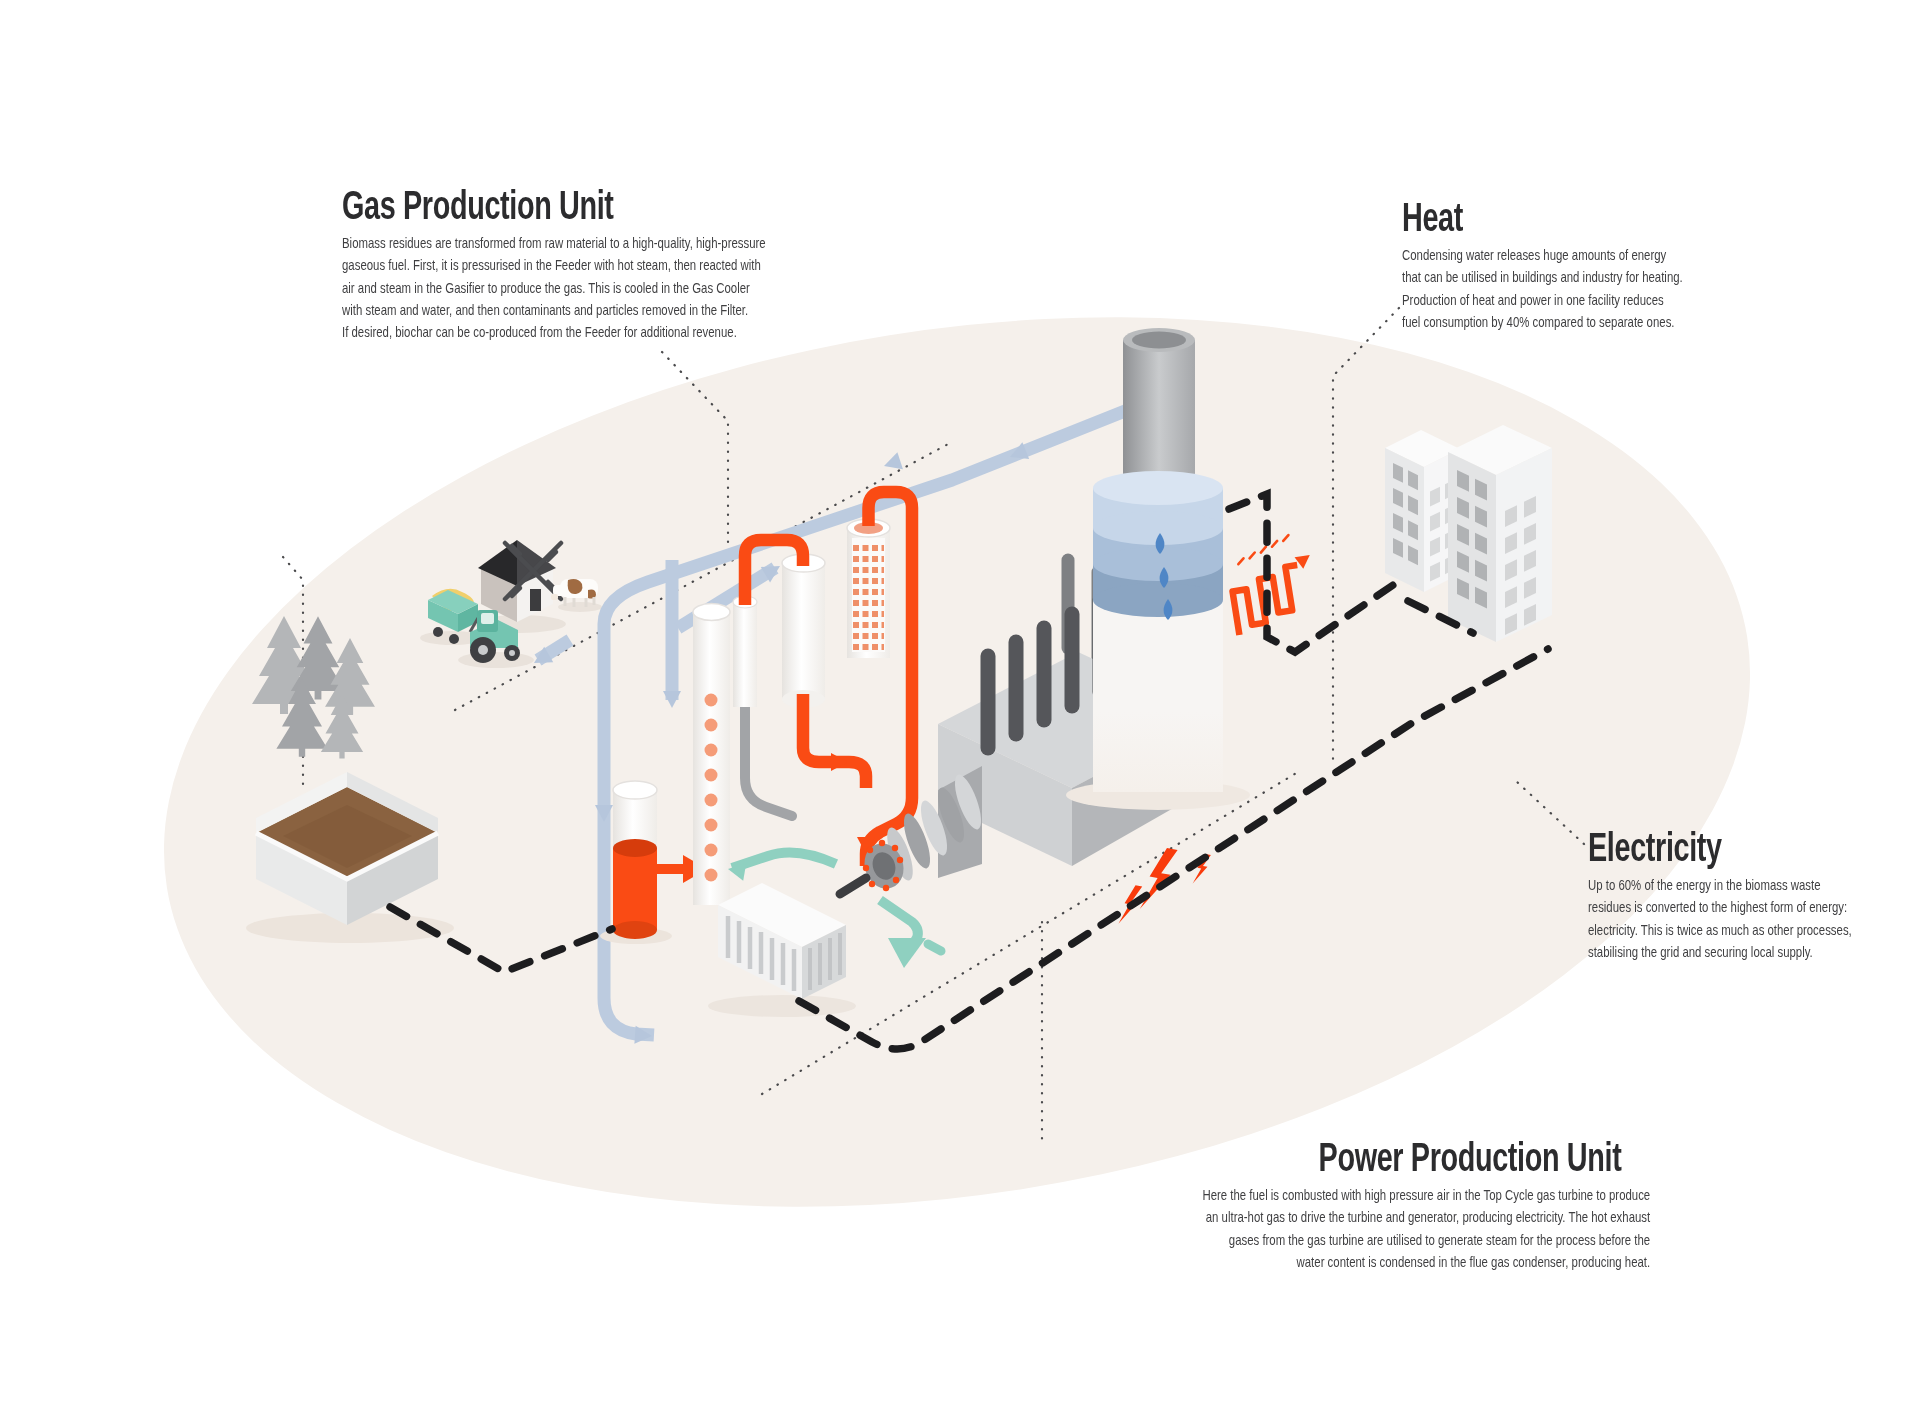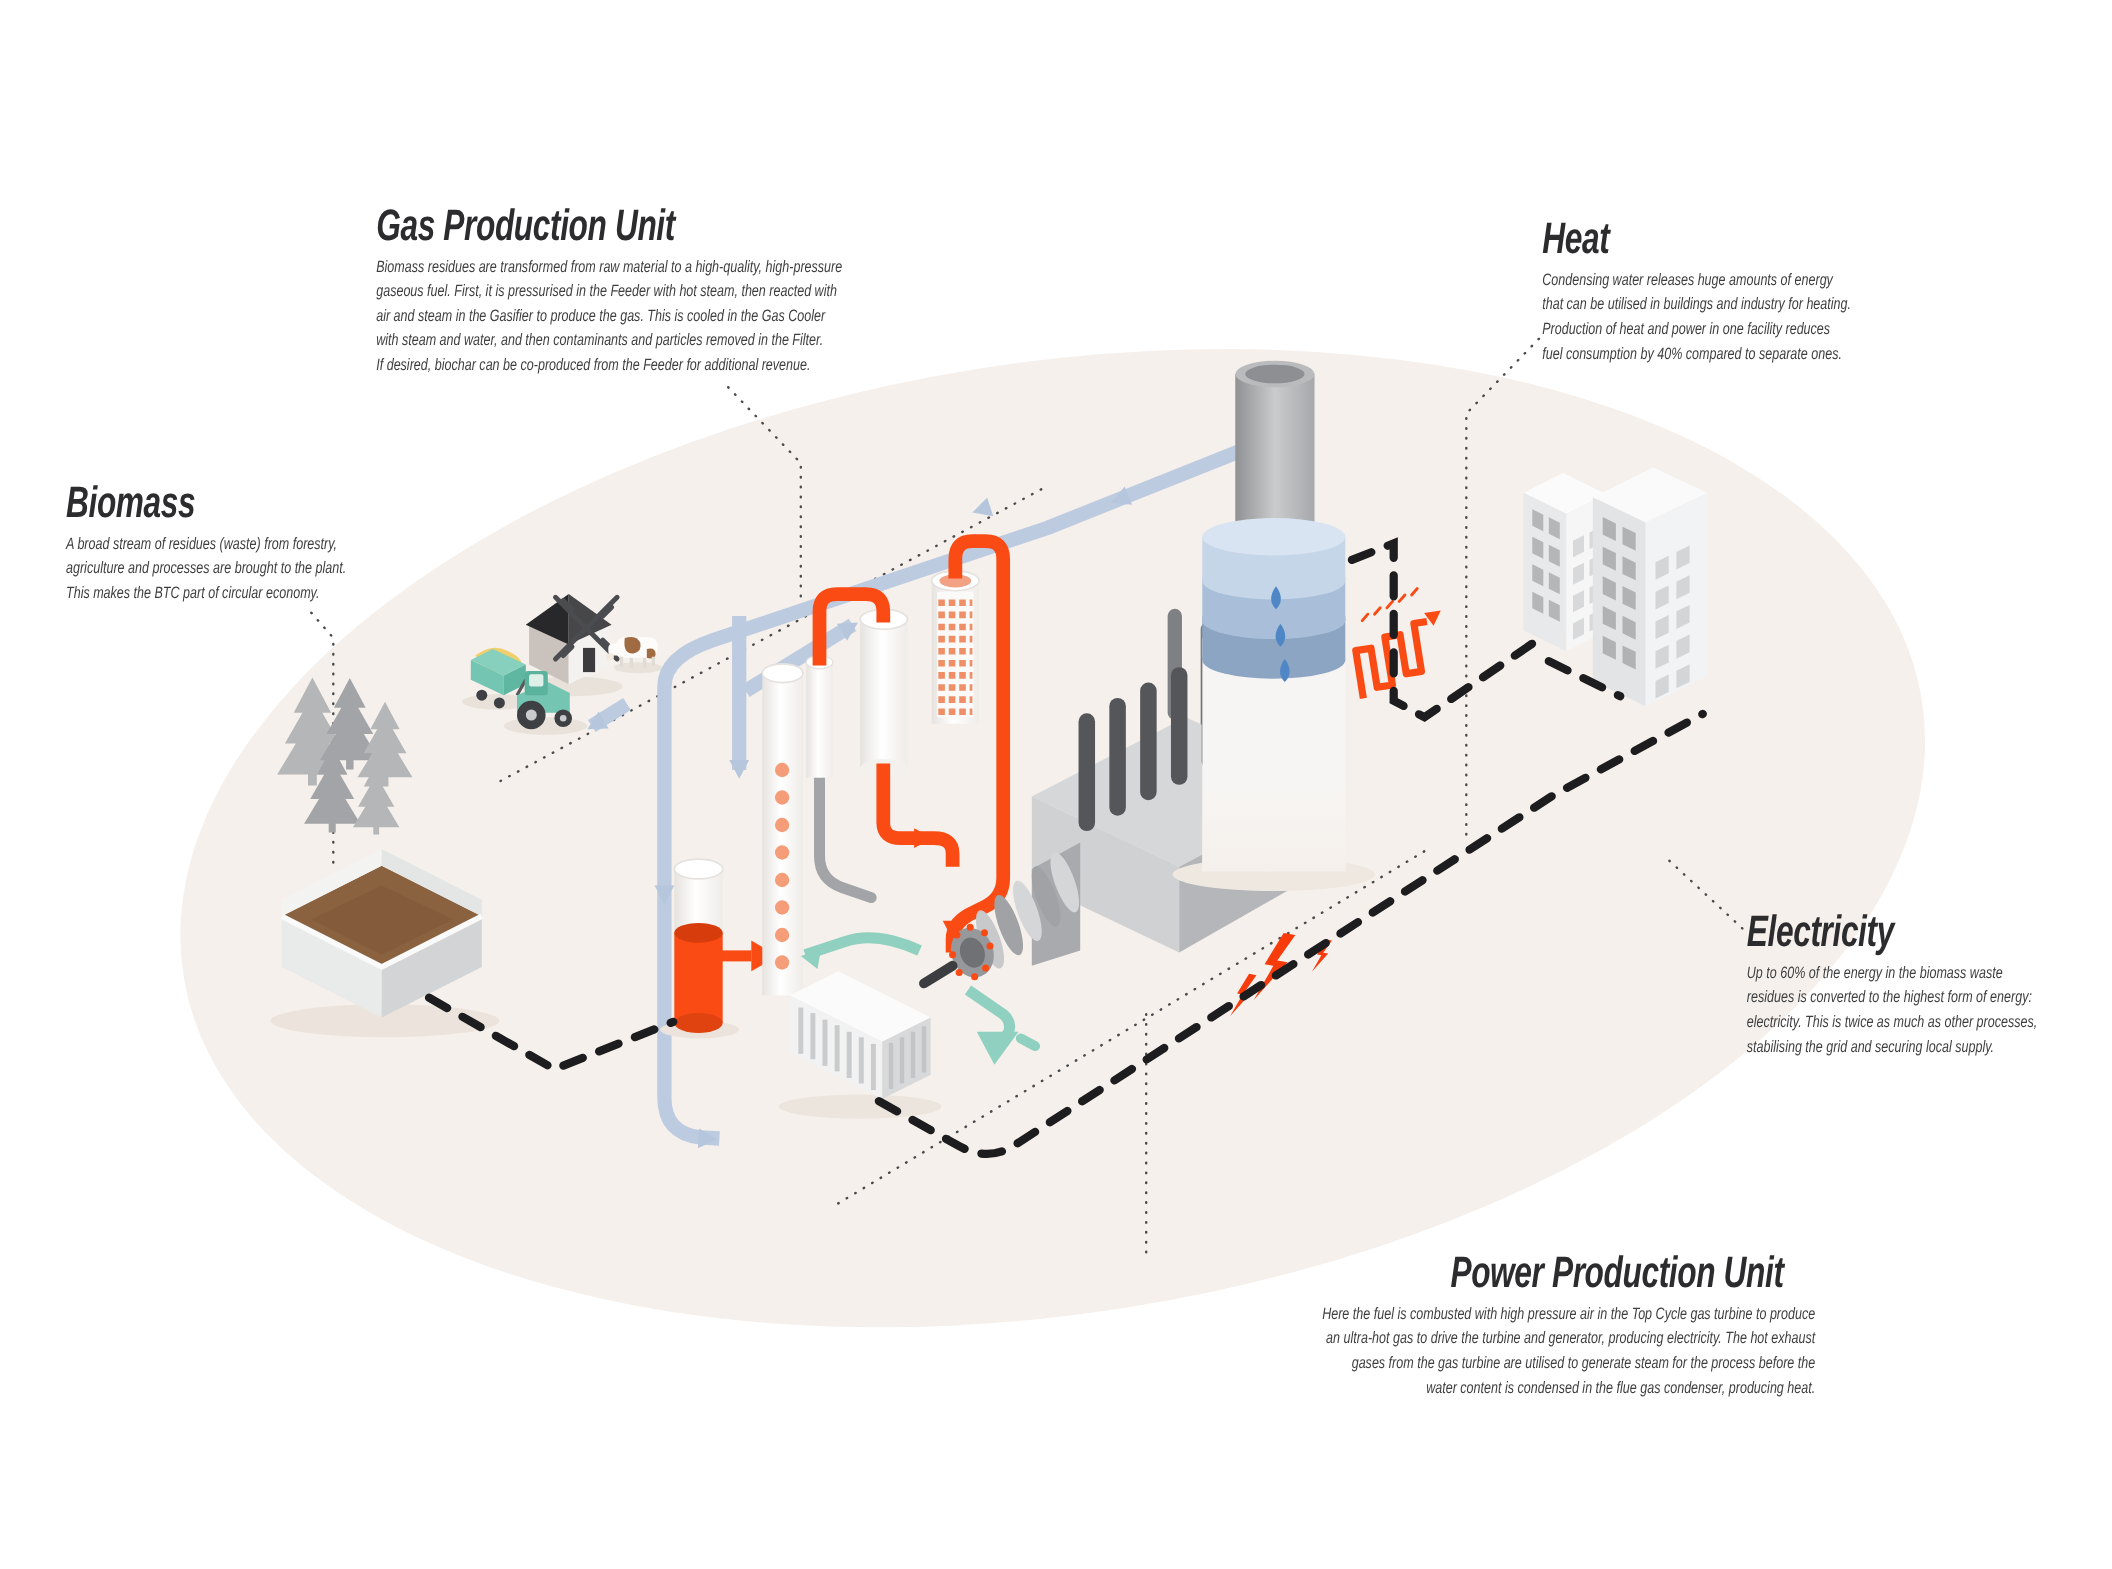--- a/index.html
+++ b/index.html
@@ -1,17 +1,17 @@
 <!DOCTYPE html>
 <html><head>
 <meta charset="utf-8">
 <style>
   html,body{margin:0;padding:0;background:#ffffff;}
   .stage{position:relative;width:1920px;height:1426px;background:#ffffff;overflow:hidden;
-         font-family:"Liberation Sans", sans-serif;color:#3f3f41;font-style:italic;}
+         font-family:"Liberation Sans", sans-serif;color:#3f3f41;}
   .stage svg{position:absolute;left:0;top:0;}
   .label-block{position:absolute;width:720px;}
   .label-block h2{margin:0 0 6px 0;font-size:40px;line-height:42px;font-weight:bold;color:#2c2c2e;
                   transform:scaleX(0.72);transform-origin:left top;letter-spacing:-0.5px;white-space:nowrap;}
   .label-block p{margin:0;font-size:15px;line-height:22.3px;color:#3f3f41;white-space:pre-line;
                  transform:scaleX(0.76);transform-origin:left top;width:720px;}
   #blk-gas{left:342px;top:184px;}
   #blk-heat{left:1402px;top:196px;}
   #blk-biomass{left:60px;top:436px;}
   #blk-electricity{left:1588px;top:826px;}
@@ -416,26 +416,20 @@
 </div>
 
 <div class="label-block" id="blk-heat">
   <h2>Heat</h2>
   <p>Condensing water releases huge amounts of energy
 that can be utilised in buildings and industry for heating.
 Production of heat and power in one facility reduces
 fuel consumption by 40% compared to separate ones.</p>
 </div>
 
-<div class="label-block" id="blk-biomass">
-  <h2>Biomass</h2>
-  <p>A broad stream of residues (waste) from forestry,
-agriculture and processes are brought to the plant.
-This makes the BTC part of circular economy.</p>
-</div>
 
 <div class="label-block" id="blk-electricity">
   <h2>Electricity</h2>
   <p>Up to 60% of the energy in the biomass waste
 residues is converted to the highest form of energy:
 electricity. This is twice as much as other processes,
 stabilising the grid and securing local supply.</p>
 </div>
 
 <div class="label-block" id="blk-power">

